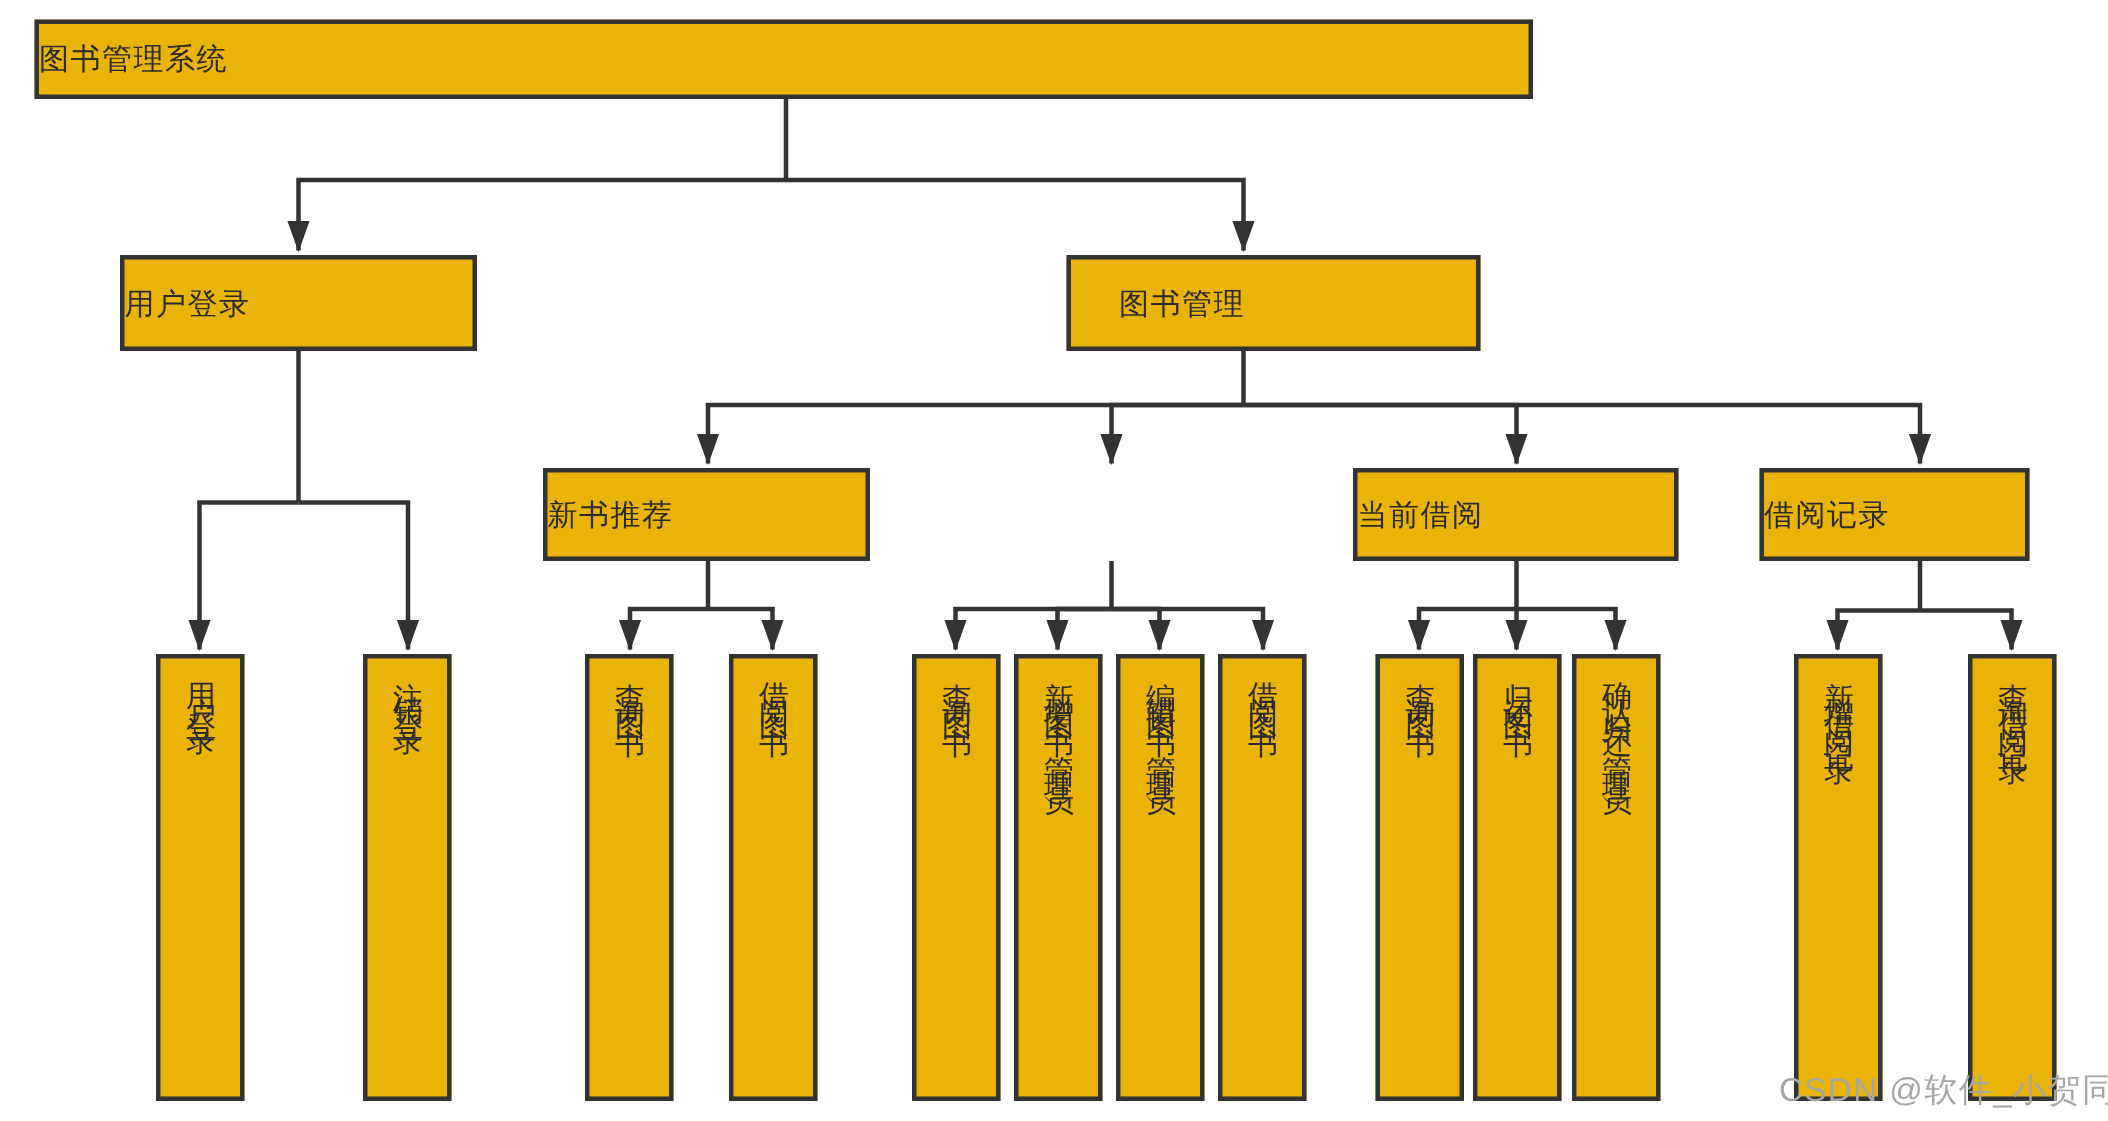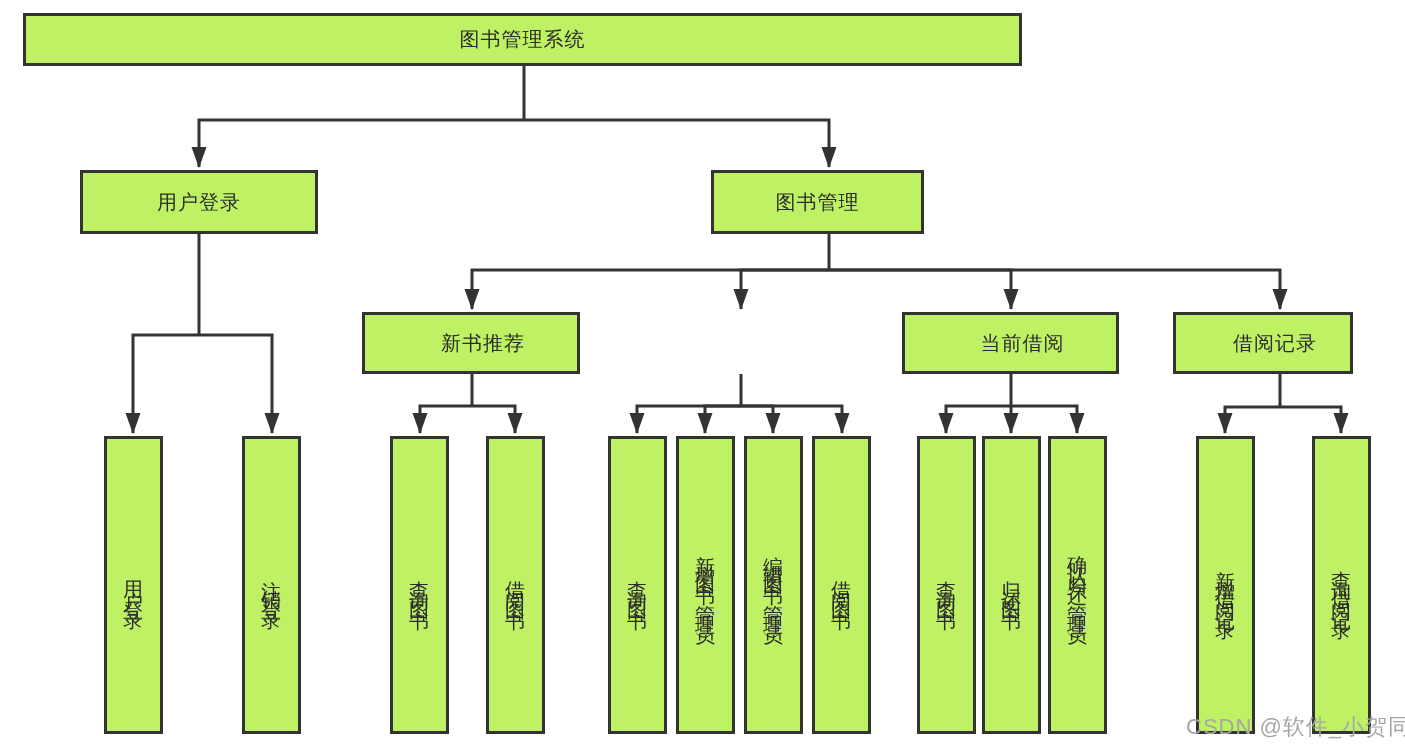--- a/index.html
+++ b/index.html
@@ -19,32 +19,32 @@
   }
   .edges path {
     fill: none;
     stroke: var(--line, #333333);
     stroke-width: 3;
   }
   .box {
     position: absolute;
     box-sizing: border-box;
     border: 3px solid var(--line, #333333);
-    background: #bef264;
+    background: #eab308;
     display: flex;
     align-items: center;
-    justify-content: center;
+    justify-content: flex-start;
     font-size: 20px;
     letter-spacing: 1px;
     white-space: nowrap;
   }
   .root-box   { left: 23px;  top: 13px;  width: 999px; height: 53px; }
   .lvl2-user  { left: 80px;  top: 170px; width: 238px; height: 64px; }
-  .lvl2-book  { left: 711px; top: 170px; width: 213px; height: 64px; }
-  .lvl3 { top: 312px; height: 62px; padding-left: 24px; }
+  .lvl2-book  { left: 711px; top: 170px; width: 276px; height: 64px; padding-left: 32px; }
+  .lvl3 { top: 312px; height: 62px; }
   .lvl3-recommend { left: 362px;  width: 218px; }
   .lvl3-borrow    { left: 633px;  width: 214px; }
   .lvl3-current   { left: 902px;  width: 217px; font-family: Liberation Mono, monospace; }
   .lvl3-records   { left: 1173px; width: 180px; }
   .leaf {
     top: 436px;
     width: 59px;
     height: 298px;
     writing-mode: vertical-rl;
     letter-spacing: 10px;

